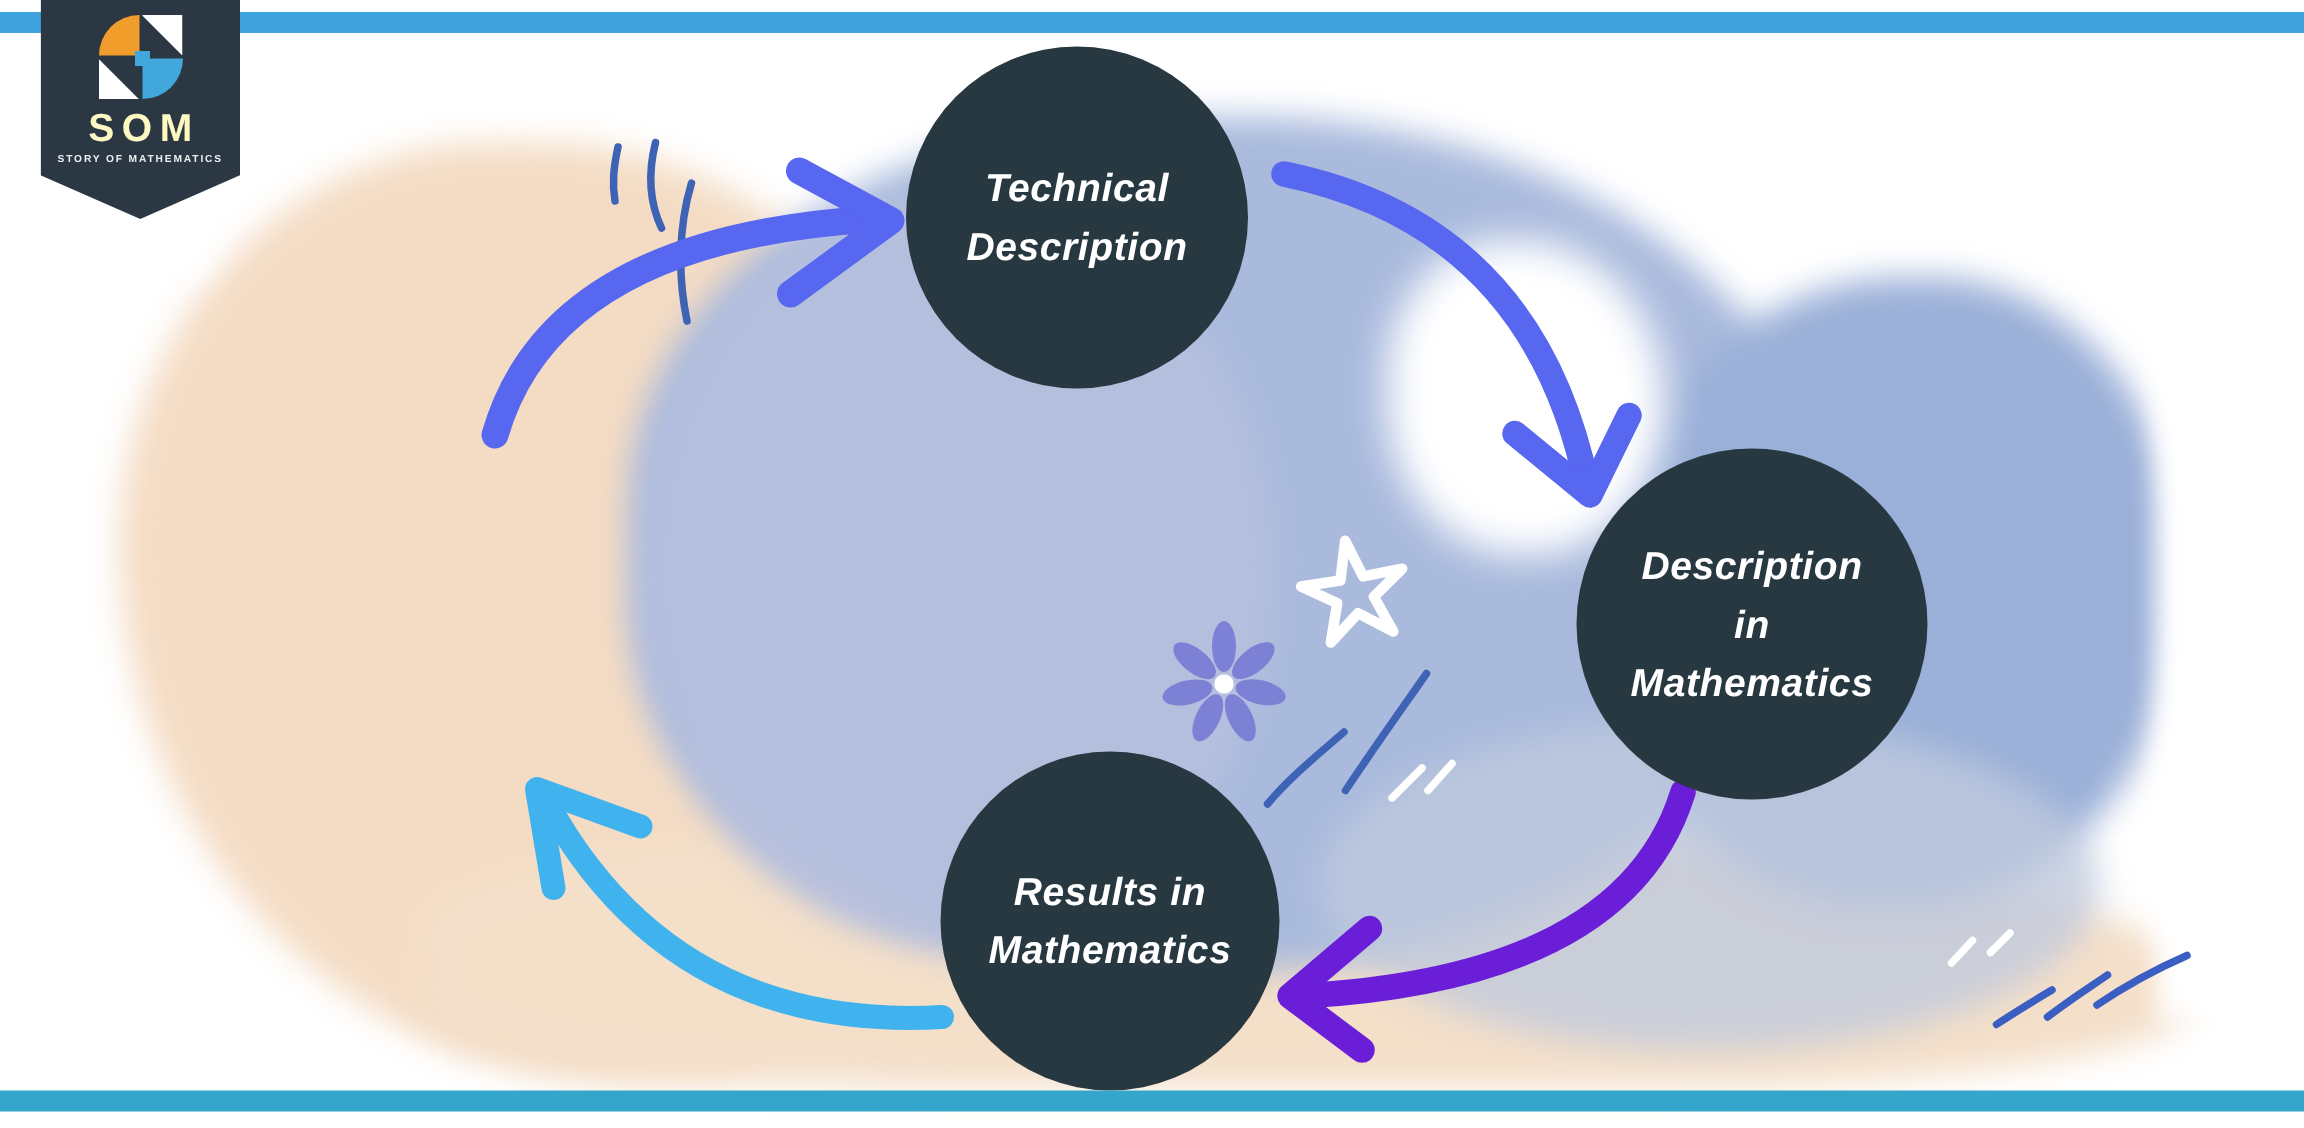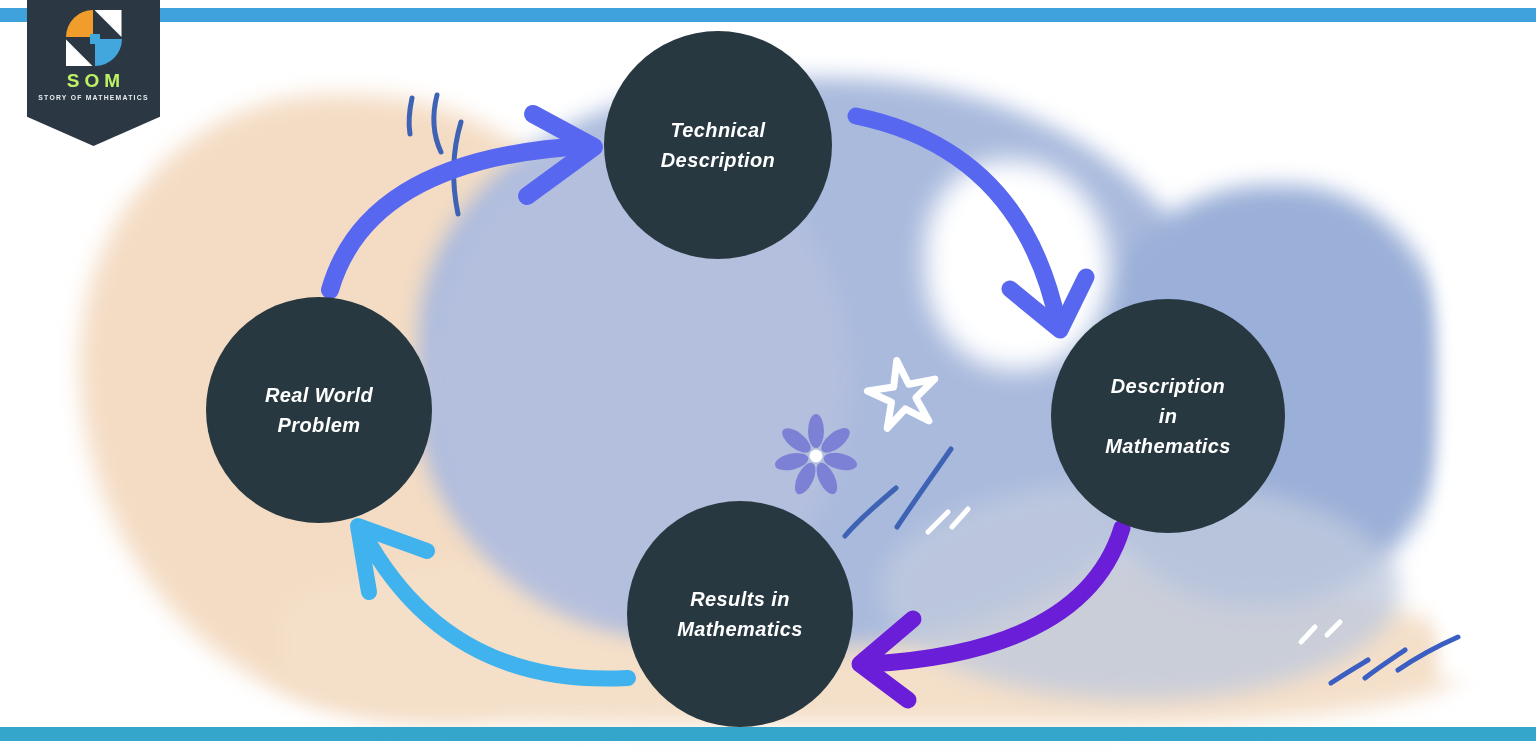--- a/index.html
+++ b/index.html
@@ -25,41 +25,41 @@
   .blob.white-topleft{left:0;top:60px;width:140px;height:120px;background:#fff;filter:blur(10px);}
   
   svg.layer{position:absolute;left:0;top:0;z-index:3;pointer-events:none;}
   svg.layer.deco{z-index:2;}
   
   .node{
     position:absolute;z-index:4;border-radius:50%;
     display:flex;align-items:center;justify-content:center;text-align:center;
   }
   .node-label{
-    color:#fff;font-weight:700;font-style:italic;font-size:20px;line-height:1.5;
+    color:#fff;font-weight:700;font-style:italic;font-size:26px;line-height:1.5;
     white-space:pre-line;letter-spacing:.4px;text-align:center;
   }
   .node.technical{left:604px;top:31px;width:228px;height:228px;}
   .node.description{left:1051px;top:299px;width:234px;height:234px;}
   .node.results{left:627px;top:501px;width:226px;height:226px;}
   .node.realworld{left:206px;top:297px;width:226px;height:226px;}
   
   .badge{
     position:absolute;left:27px;top:0;width:133px;height:146px;z-index:6;
     clip-path:polygon(0 0,100% 0,100% 80%,50% 100%,0 80%);
     display:flex;flex-direction:column;align-items:center;
   }
   .logo-icon{position:relative;width:58px;height:56px;margin-top:10px;}
   .logo-icon .piece{position:absolute;width:27px;height:27px;}
   .piece.q-orange{left:1px;top:0;border-radius:100% 0 0 0;}
   .piece.t-white-tr{left:30px;top:0;background:#fff;clip-path:polygon(0 0,100% 0,100% 100%);}
   .piece.t-white-bl{left:1px;top:29px;background:#fff;clip-path:polygon(0 0,0 100%,100% 100%);}
   .piece.q-blue{left:30px;top:29px;border-radius:0 0 100% 0;}
   .piece.sq-blue{left:25px;top:24px;width:10px;height:10px;}
-  .brand-name{color:#bef264;font-weight:700;font-size:19px;letter-spacing:5px;margin:4px 0 0 5px;}
+  .brand-name{color:#fef9c3;font-weight:700;font-size:26px;letter-spacing:5px;margin:4px 0 0 5px;}
   .brand-tagline{color:#e9edf0;font-weight:700;font-size:6.8px;letter-spacing:1.25px;margin-top:2px;}
 </style>
 </head>
 <body>
 
 <div class="canvas">
 
   <div class="watercolor">
     <div class="blob peach-left"></div>
     <div class="blob peach-bottom"></div>
@@ -134,24 +134,20 @@
   </div>
   <div class="node description" style="background: rgb(39, 56, 64);">
     <div class="node-label">Description
 in
 Mathematics</div>
   </div>
   <div class="node results" style="background: rgb(39, 56, 64);">
     <div class="node-label">Results in
 Mathematics</div>
   </div>
-  <div class="node realworld" style="background: rgb(39, 56, 64);">
-    <div class="node-label">Real World
-Problem</div>
-  </div>
 
   <div class="bar top" style="background: rgb(63, 162, 220);"></div>
   <div class="bar bottom" style="background: rgb(53, 166, 203);"></div>
 
   <div class="badge" style="background: rgb(43, 56, 68);">
     <div class="logo-icon">
       <span class="piece q-orange" style="background: rgb(240, 157, 44);"></span>
       <span class="piece t-white-tr"></span>
       <span class="piece t-white-bl"></span>
       <span class="piece q-blue" style="background: rgb(66, 167, 220);"></span>

